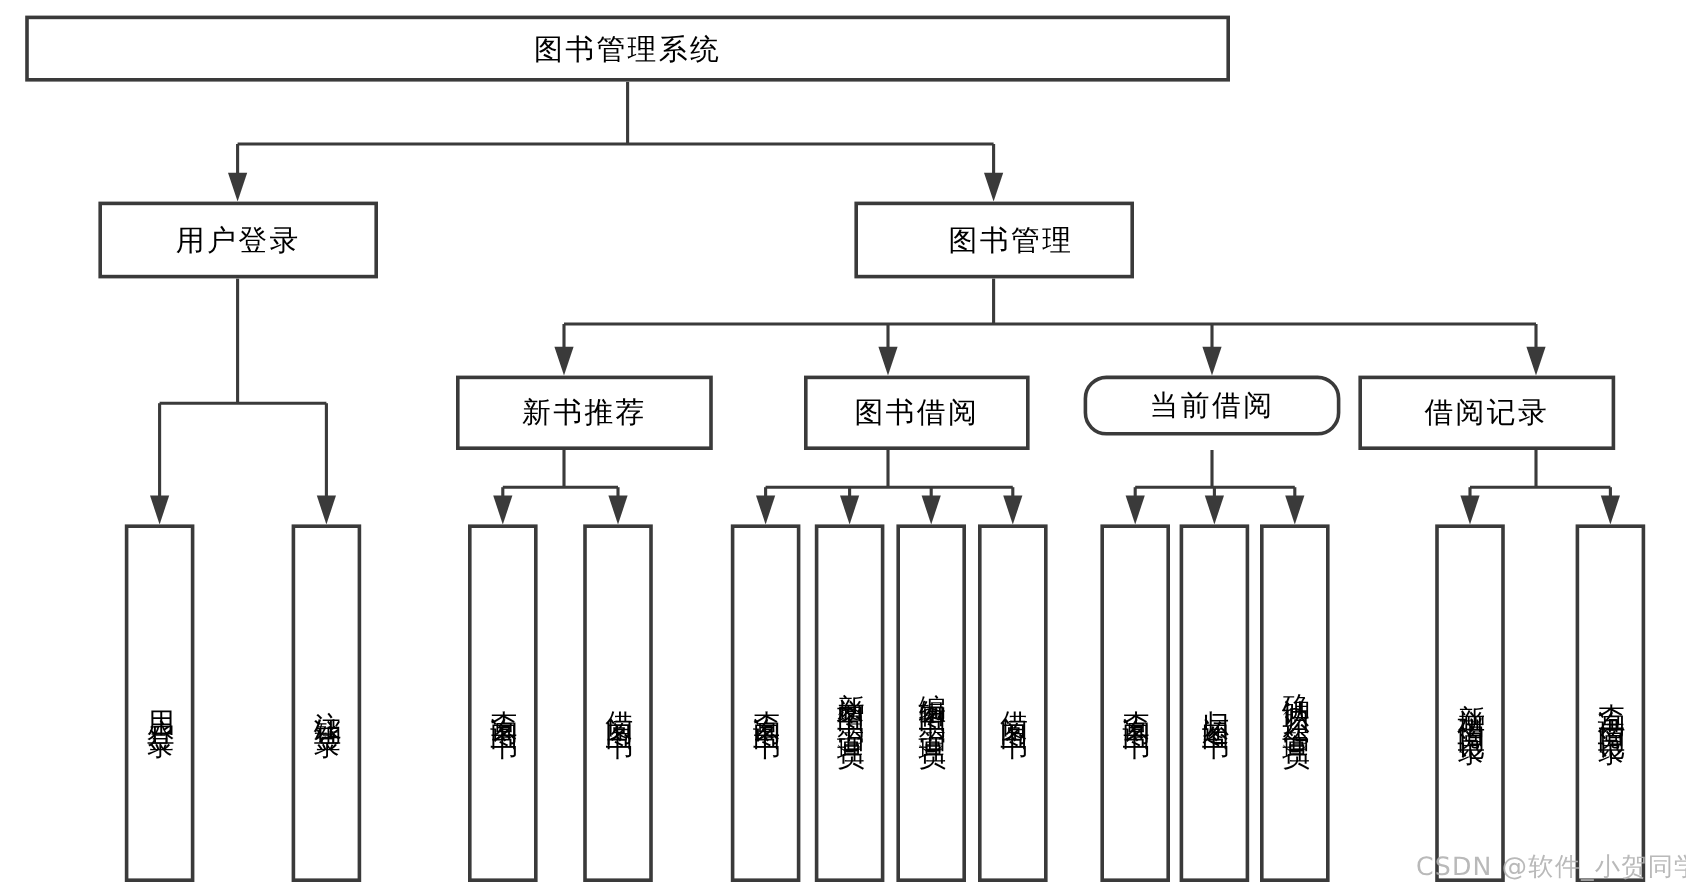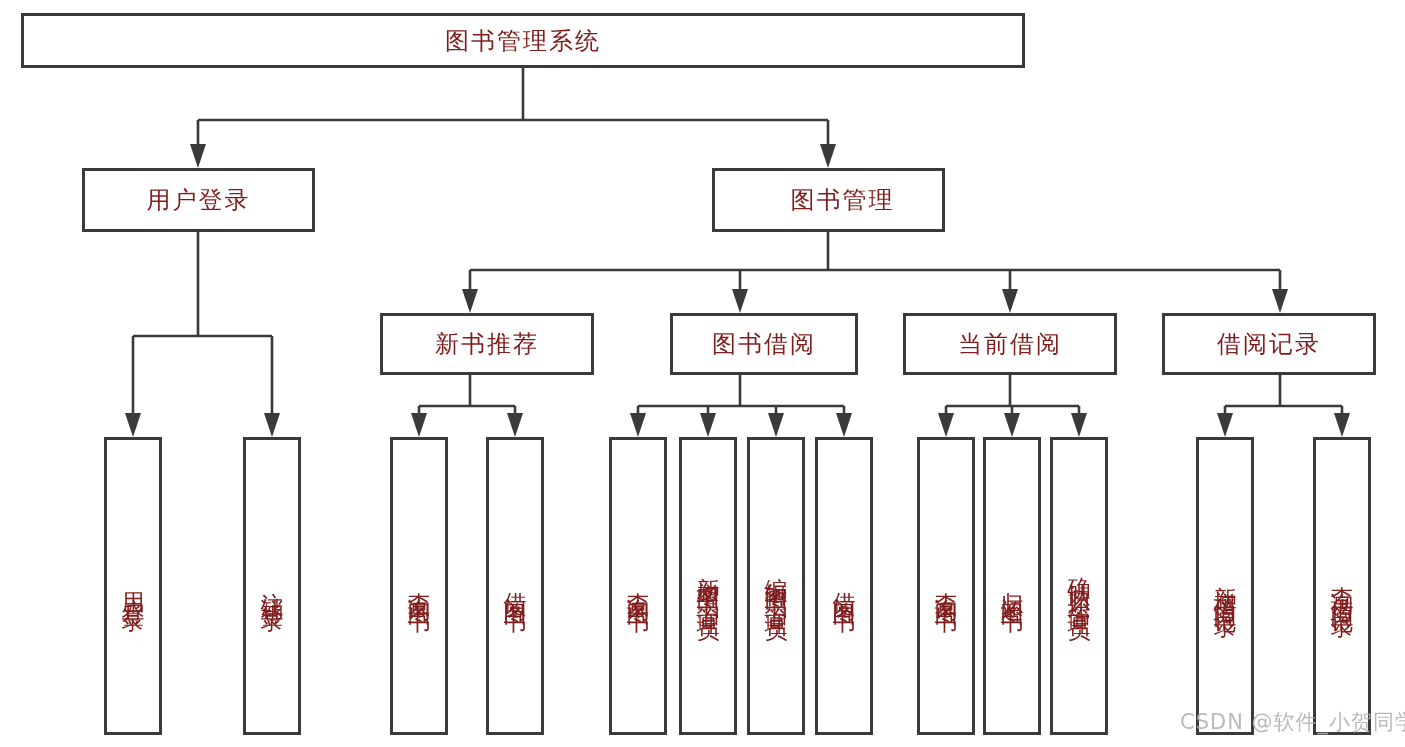--- a/index.html
+++ b/index.html
@@ -16,21 +16,21 @@
     box-sizing:border-box;
     border:3px solid #3a3a3a;
     background:#ffffff;
     display:flex;align-items:center;justify-content:center;
     color:#3d3d46;
   }
   .node .label{
     font-size:24px;
     letter-spacing:2px;
     white-space:nowrap;
-    color:#7f1d1d;
+    color:#000000;
   }
   .node.vertical .label{
     writing-mode:vertical-rl;
     text-orientation:mixed;
     font-size:23px;
     letter-spacing:6px;
     line-height:1;
     white-space:normal;
   }
   .watermark{
@@ -111,24 +111,24 @@
       </div>
       <div class="node" style="left: 712px; top: 168px; width: 233px; height: 64px; border-color: rgb(58, 58, 58); padding-left: 28px;">
         <span class="label">图书管理</span>
       </div>
       <div class="node" style="left: 380px; top: 313px; width: 214px; height: 62px; border-color: rgb(58, 58, 58);">
         <span class="label">新书推荐</span>
       </div>
       <div class="node" style="left: 670px; top: 313px; width: 188px; height: 62px; border-color: rgb(58, 58, 58); font-family: Liberation Mono, monospace;">
         <span class="label">图书借阅</span>
       </div>
-      <div class="node" style="left: 903px; top: 313px; width: 214px; height: 62px; border-color: rgb(58, 58, 58);">
+      <div class="node" style="left: 903px; top: 313px; width: 214px; height: 50px; border-color: rgb(58, 58, 58); border-radius: 19px;">
         <span class="label">当前借阅</span>
       </div>
-      <div class="node" style="left: 1162px; top: 313px; width: 214px; height: 62px; border-color: rgb(58, 58, 58);">
+      <div class="node" style="left: 1132px; top: 313px; width: 214px; height: 62px; border-color: rgb(58, 58, 58);">
         <span class="label">借阅记录</span>
       </div>
       <div class="node vertical" style="left: 104px; top: 437px; width: 58px; height: 298px; border-color: rgb(58, 58, 58);">
         <span class="label">用户登录</span>
       </div>
       <div class="node vertical" style="left: 243px; top: 437px; width: 58px; height: 298px; border-color: rgb(58, 58, 58);">
         <span class="label">注销登录</span>
       </div>
       <div class="node vertical" style="left: 390px; top: 437px; width: 58px; height: 298px; border-color: rgb(58, 58, 58);">
         <span class="label">查询图书</span>

